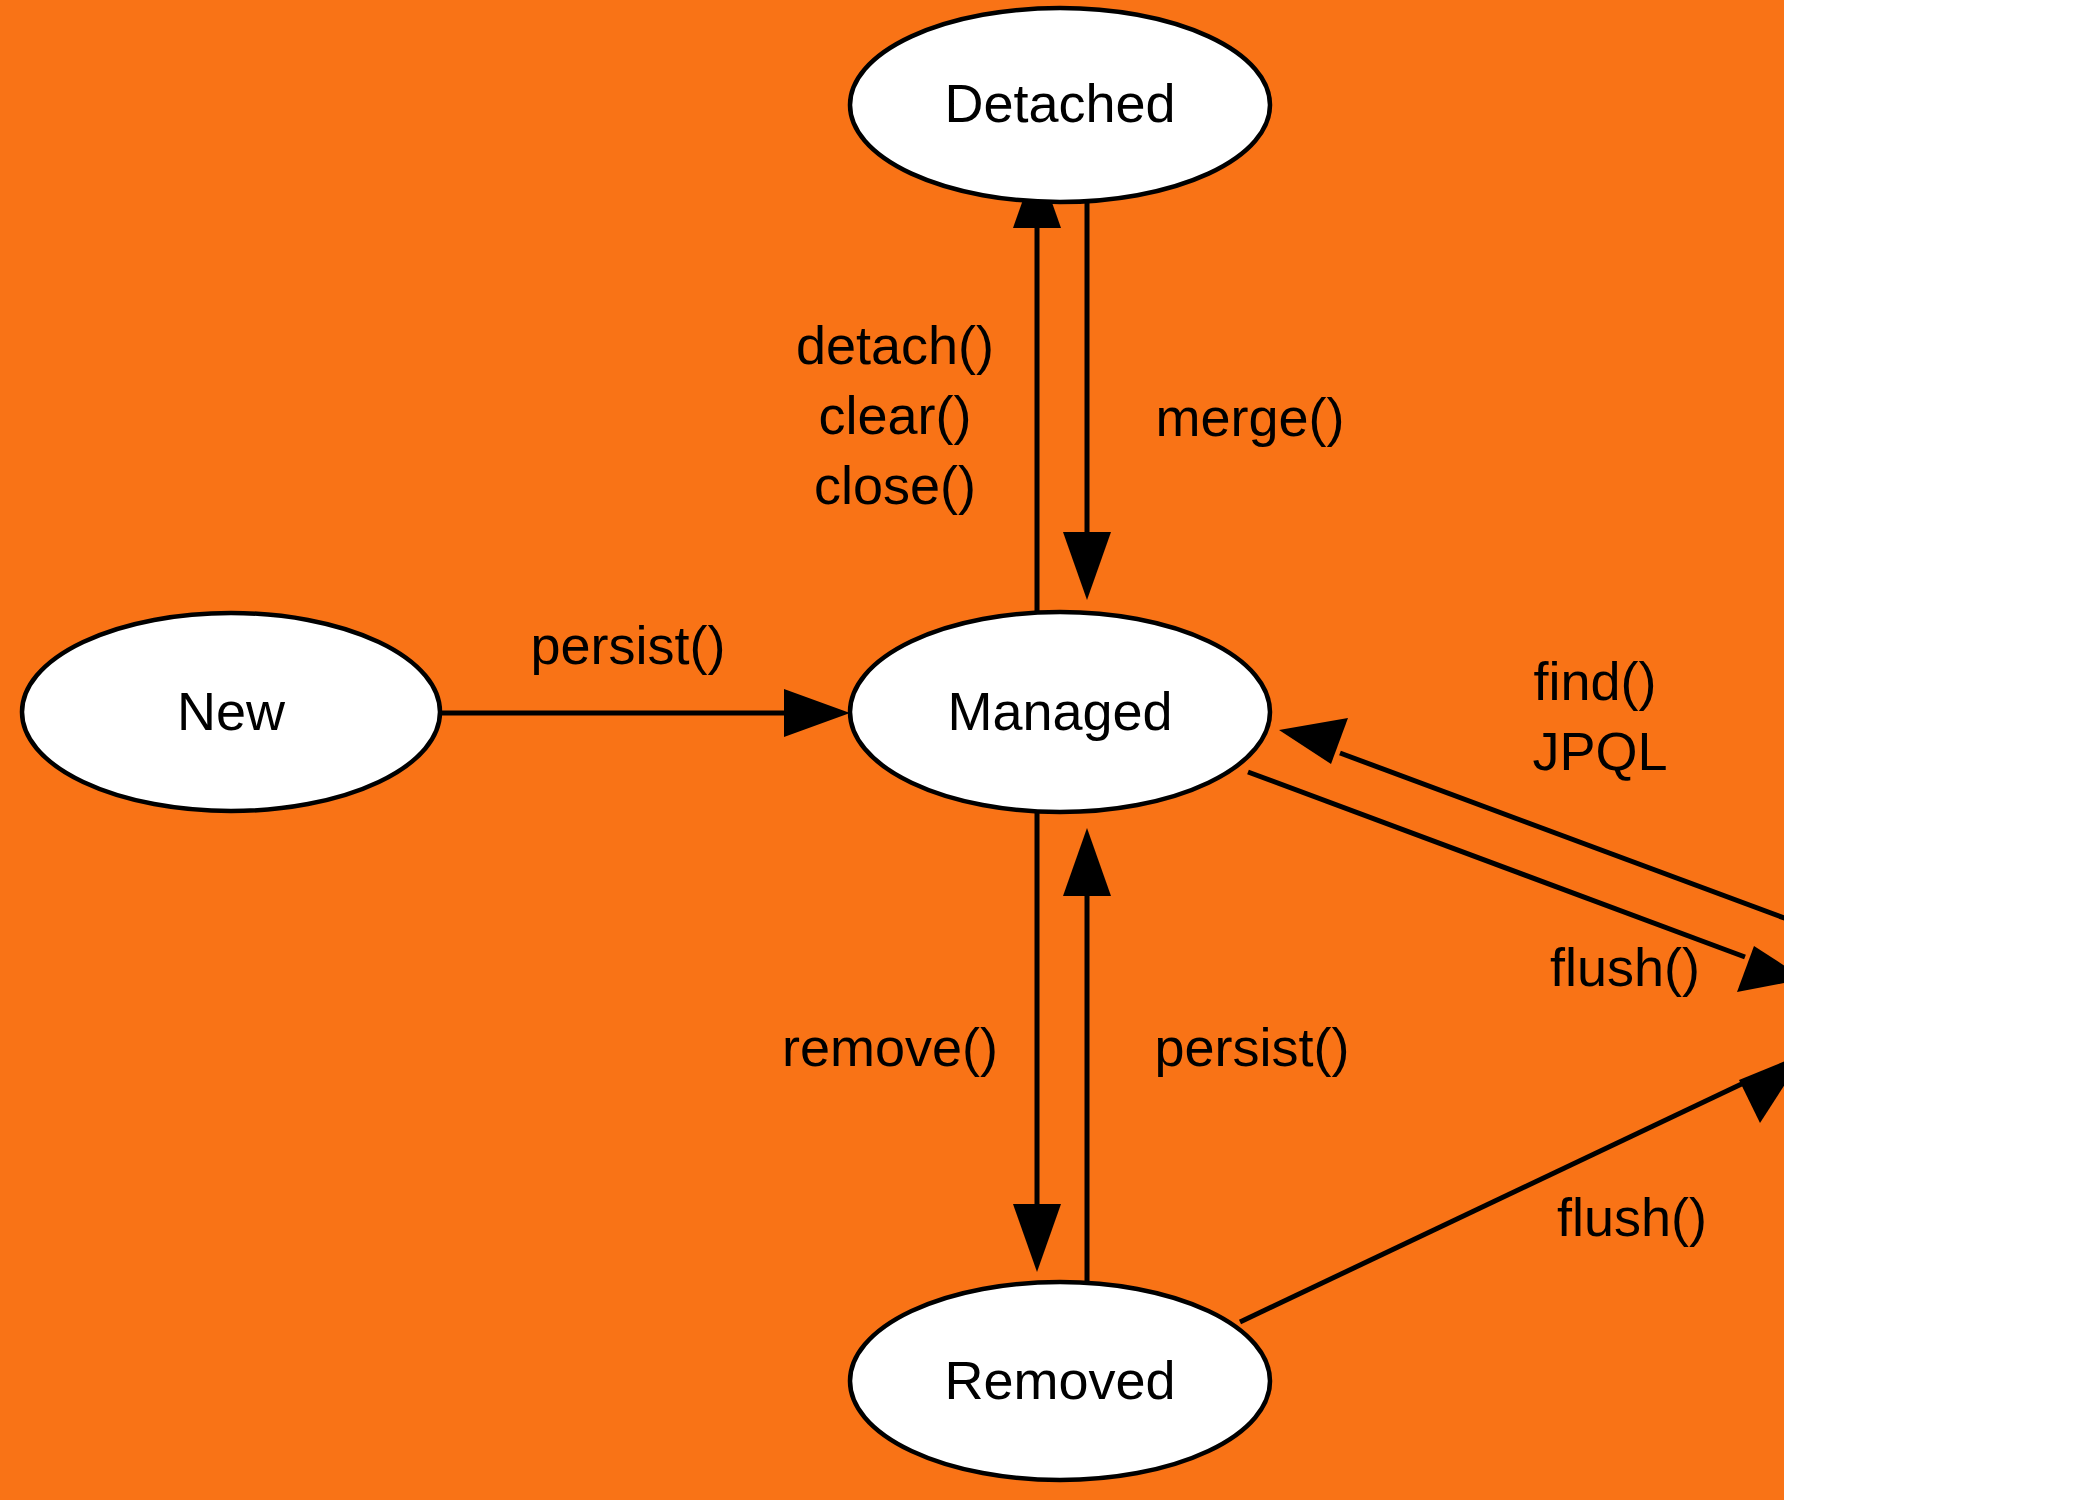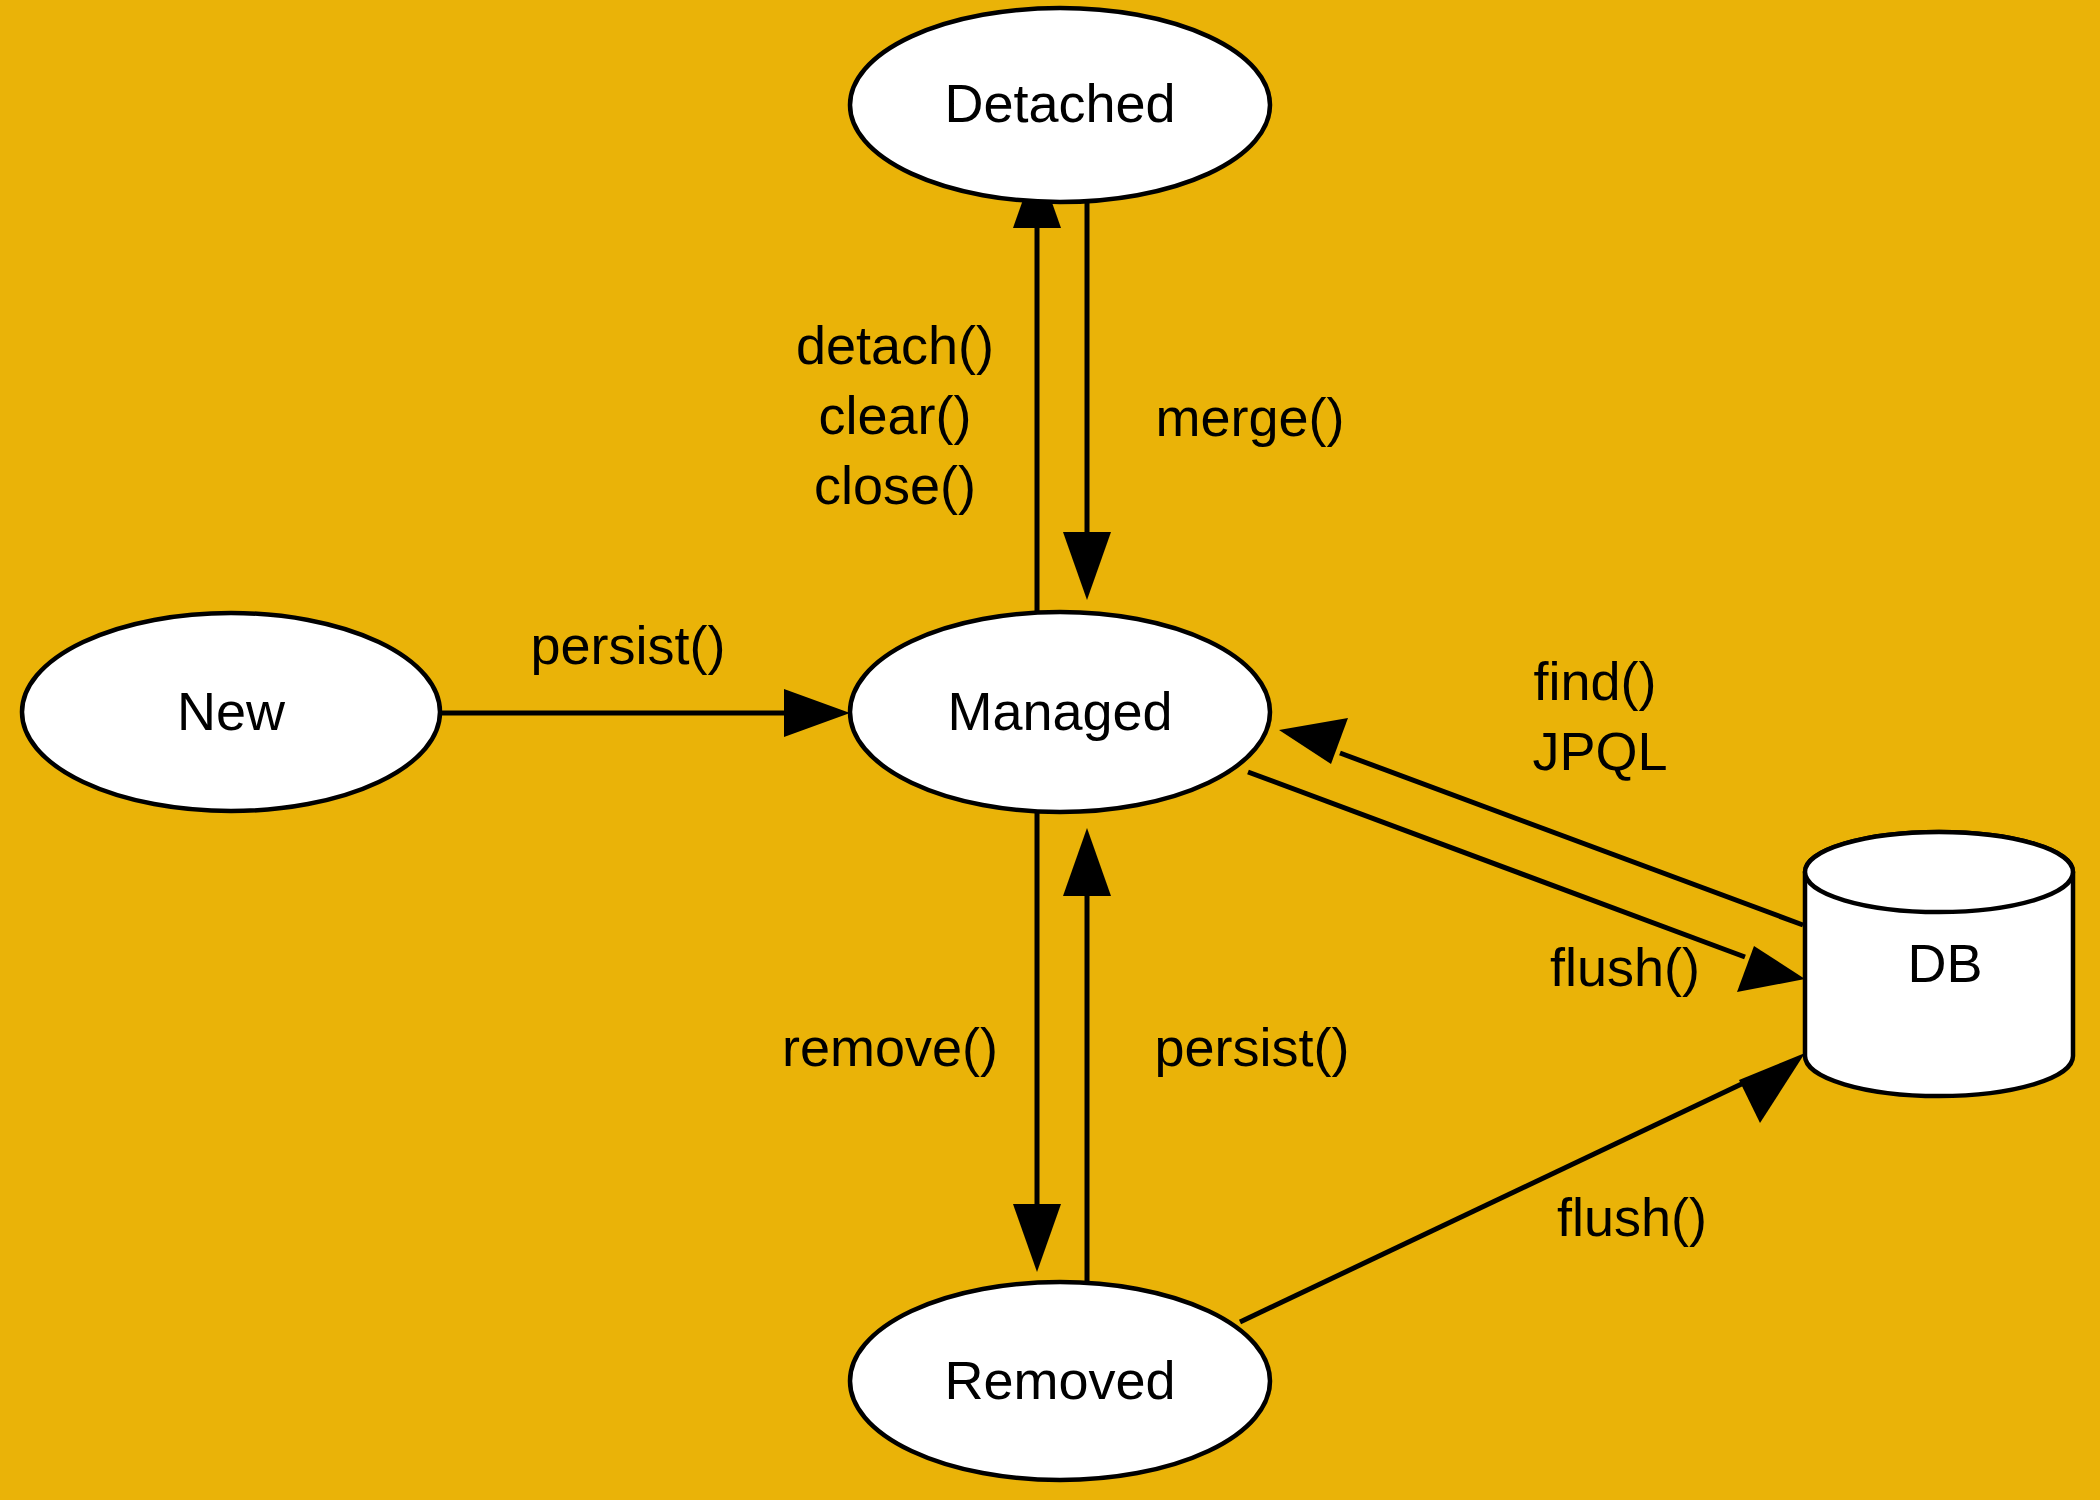--- a/index.html
+++ b/index.html
@@ -2,23 +2,23 @@
 <html><head>
 <meta charset="utf-8">
 <style>
   html, body {
     margin: 0;
     padding: 0;
     background: #ffffff;
   }
   #canvas {
     position: relative;
-    width: 2100px;
+    width: 1784px;
     height: 1500px;
-    background: #eab308;
+    background: #f97316;
     overflow: hidden;
     font-family: "Liberation Sans", sans-serif;
   }
   #diagram-svg {
     position: absolute;
     top: 0;
     left: 0;
     width: 2100px;
     height: 1500px;
   }

